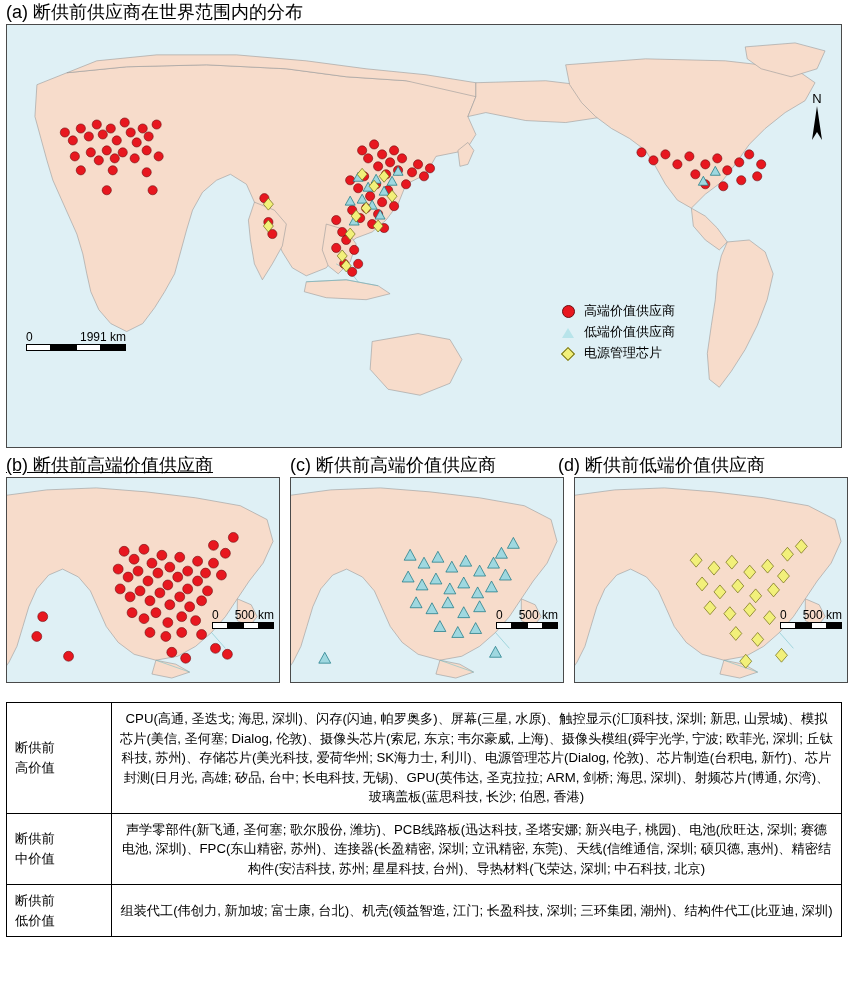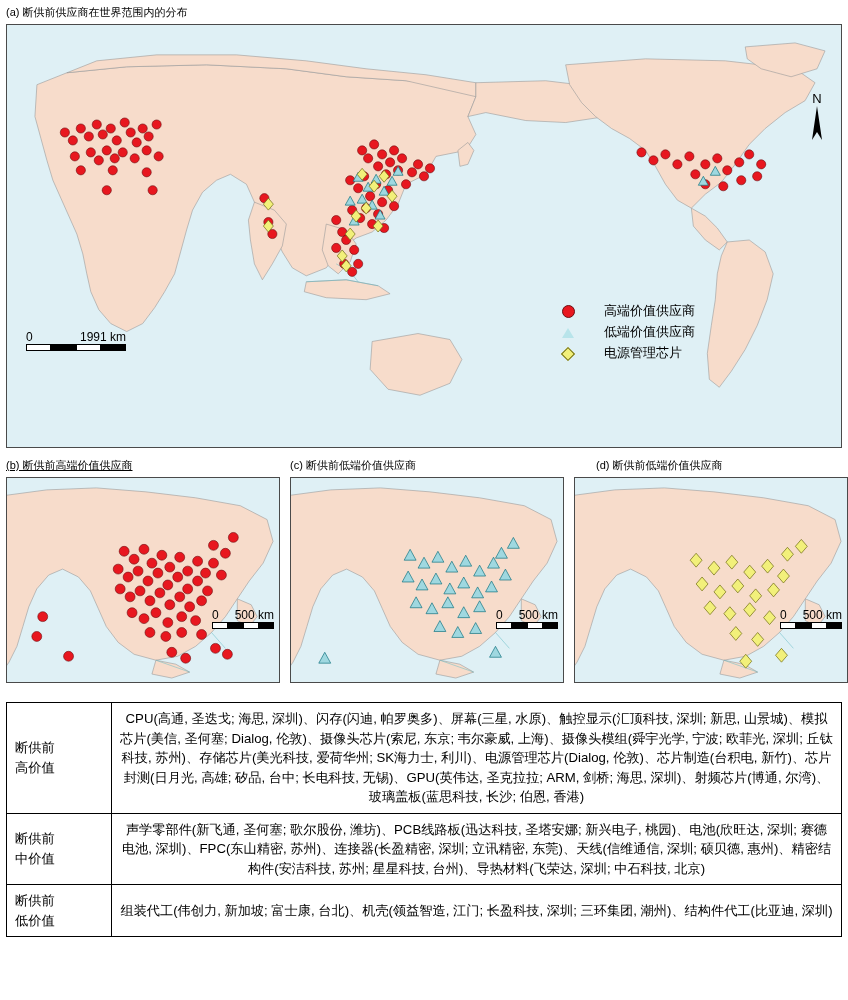--- a/index.html
+++ b/index.html
@@ -7,29 +7,29 @@
     width:848px;height:1000px;
     background:#ffffff;
     font-family:"Liberation Sans","DejaVu Sans",sans-serif;
     color:#000;
     overflow:hidden;
   }
   .page{position:relative;width:848px;height:1000px;}
 
   
   .panel-title{
-    font-size:11px;
+    font-size:18px;
     line-height:16px;
     color:#000;
     white-space:nowrap;
   }
   #title-a{position:absolute;left:6px;top:4px;}
   #title-b{position:absolute;left:6px;top:457px;text-decoration:underline;}
   #title-c{position:absolute;left:290px;top:457px;}
-  #title-d{position:absolute;left:596px;top:457px;}
+  #title-d{position:absolute;left:558px;top:457px;}
 
   
   .map-frame{
     position:absolute;
     background:#dff0f5;
     border:1px solid #4a4a4a;
     box-sizing:border-box;
     overflow:hidden;
   }
   #map-a{left:6px;top:24px;width:836px;height:424px;}
@@ -49,21 +49,21 @@
 
   
   #legend{
     position:absolute;
     left:556px;top:300px;
     font-size:13px;
     line-height:21px;
   }
   #legend .row{display:flex;align-items:center;height:21px;}
   #legend .sym{width:24px;text-align:center;}
-  #legend .lab{padding-left:4px;margin-left:20px;}
+  #legend .lab{padding-left:4px;}
 
   .dot-red{display:inline-block;width:11px;height:11px;border-radius:50%;
     background:#e8171f;border:1px solid #6b0f12;vertical-align:middle;}
   .tri-blue{display:inline-block;width:0;height:0;
     border-left:6px solid transparent;border-right:6px solid transparent;
     border-bottom:10px solid #b8e4ea;vertical-align:middle;
     position:relative;}
   .dia-yel{display:inline-block;width:8px;height:8px;background:#f2f07a;
     border:1px solid #6d6a10;transform:rotate(45deg);vertical-align:middle;}
 
@@ -386,21 +386,21 @@
       <span>500 km</span>
     </div>
     <div class="bar" style="width:62px;">
       <div class="seg w" style="width:15.5px;"></div>
       <div class="seg b" style="width:15.5px;"></div>
       <div class="seg w" style="width:15.5px;"></div>
       <div class="seg b" style="width:15.5px;"></div>
     </div>
   </div>
 
-  <div class="panel-title" id="title-c">(c) 断供前低端价值供应商</div>
+  <div class="panel-title" id="title-c">(c) 断供前高端价值供应商</div>
   <div class="map-frame" id="map-c">
     <svg viewBox="0 0 274 206" preserveAspectRatio="none">
       <g class="land">
         <path d="M-5,18 L40,12 L90,10 L140,14 L190,20 L235,28 L262,42 L268,64 L258,86
                  L244,104 L232,122 L220,140 L206,156 L190,170 L172,180 L150,184 L128,178
                  L112,166 L100,150 L92,132 L84,114 L72,100 L56,92 L42,98 L30,112 L22,130
                  L16,150 L10,170 L2,186 L-5,196 Z"></path>
         <path d="M232,122 L246,128 L252,140 L244,150 L232,144 Z"></path>
         <path d="M150,184 L170,188 L184,196 L166,202 L146,198 Z"></path>
       </g>

